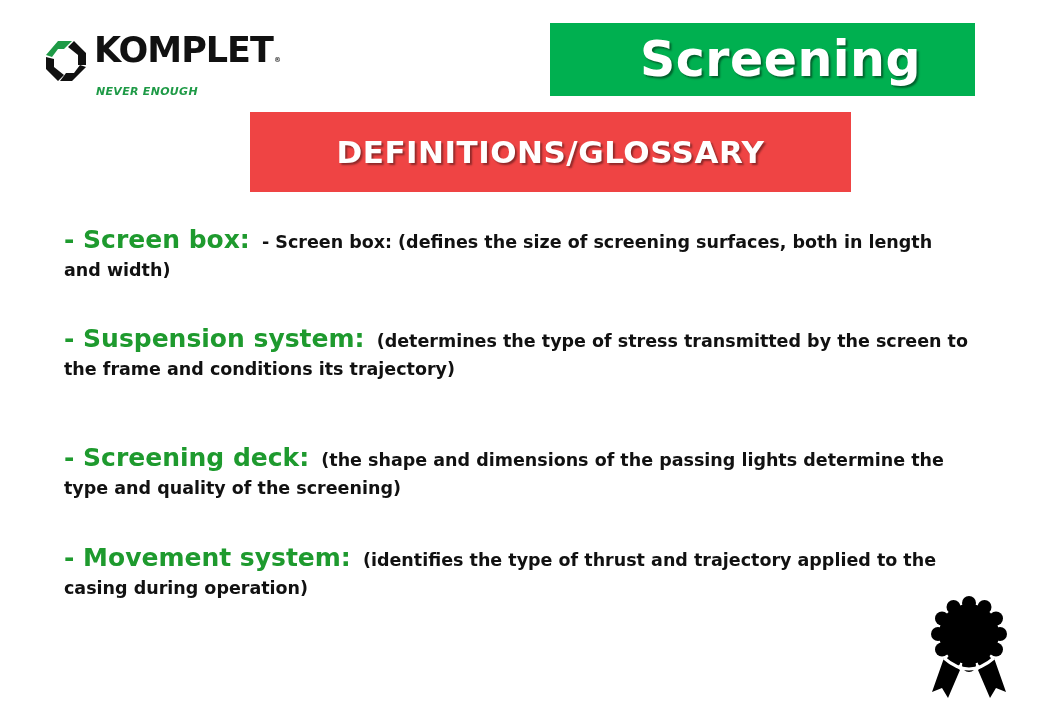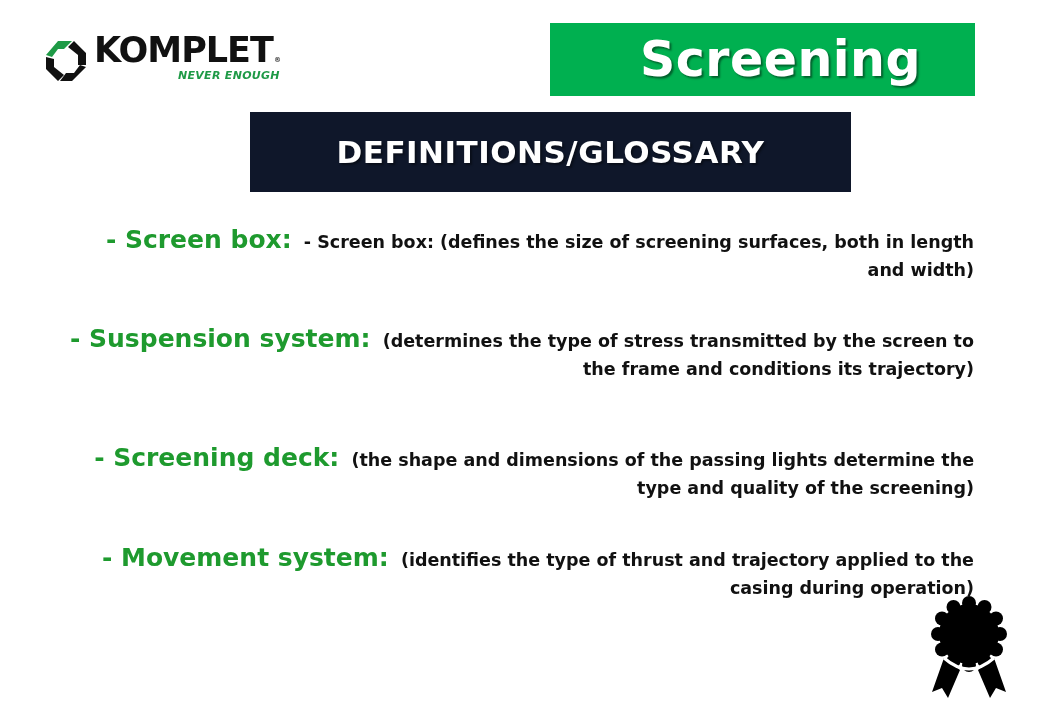--- a/index.html
+++ b/index.html
@@ -1,48 +1,48 @@
 <!DOCTYPE html>
 <html><head>
   <meta charset="utf-8">
   <style>
     * { margin: 0; padding: 0; box-sizing: border-box; }
     html, body {
       width: 1040px; height: 720px; background: #ffffff; overflow: hidden;
       font-family: "DejaVu Sans", "Liberation Sans", sans-serif;
     }
-    .slide { position: relative; width: 860px; height: 720px; background: #fff; text-align: right; }
+    .slide { position: relative; width: 860px; height: 720px; background: #fff; }
 
     
     .logo { position: absolute; left: 42px; top: 33px; display: flex; align-items: flex-start; }
     .logo-mark { width: 48px; height: 48px; margin-top: 2px; }
     .logo-text { margin-left: 4px; display: flex; flex-direction: column; }
     .logo-word {
       font-family: "DejaVu Sans", sans-serif; font-weight: bold;
       font-size: 35px; letter-spacing: -1px; color: #111; line-height: 34px;
       display: flex; align-items: flex-start;
     }
     .logo-reg { font-size: 7px; line-height: 7px; margin-top: 24px; margin-left: 1px; color: #333; }
     .logo-tagline {
       font-family: "DejaVu Sans", sans-serif; font-style: italic; font-weight: bold;
-      font-size: 11px; color: #1e9a46; letter-spacing: 0.3px; margin-top: 2px; margin-left: 2px;
+      font-size: 11px; color: #1e9a46; letter-spacing: 0.3px; margin-top: 18px; margin-left: 2px;
     }
 
     
     .title-box {
       position: absolute; left: 550px; top: 23px; width: 425px; height: 73px;
       background: #00b050; display: flex; align-items: center; justify-content: center;
     }
     .title-box span {
       font-family: "DejaVu Sans", sans-serif; font-weight: bold; font-size: 49px;
       color: #fff; text-shadow: 2px 2px 2px rgba(0,0,0,0.45); letter-spacing: 0.5px; margin-left: 36px;
     }
     .subtitle-box {
       position: absolute; left: 250px; top: 112px; width: 601px; height: 80px;
-      background: #0f172a; display: flex; align-items: center; justify-content: center;
+      background: #ef4444; display: flex; align-items: center; justify-content: center;
     }
     .subtitle-box span {
       font-family: "DejaVu Sans", sans-serif; font-weight: bold; font-size: 31px;
       color: #fff; text-shadow: 2px 2px 2px rgba(0,0,0,0.4); letter-spacing: 0.5px;
     }
 
     
     .def {
       position: absolute; left: 64px; width: 910px;
       font-family: "DejaVu Sans", sans-serif; font-weight: bold; color: #111;

